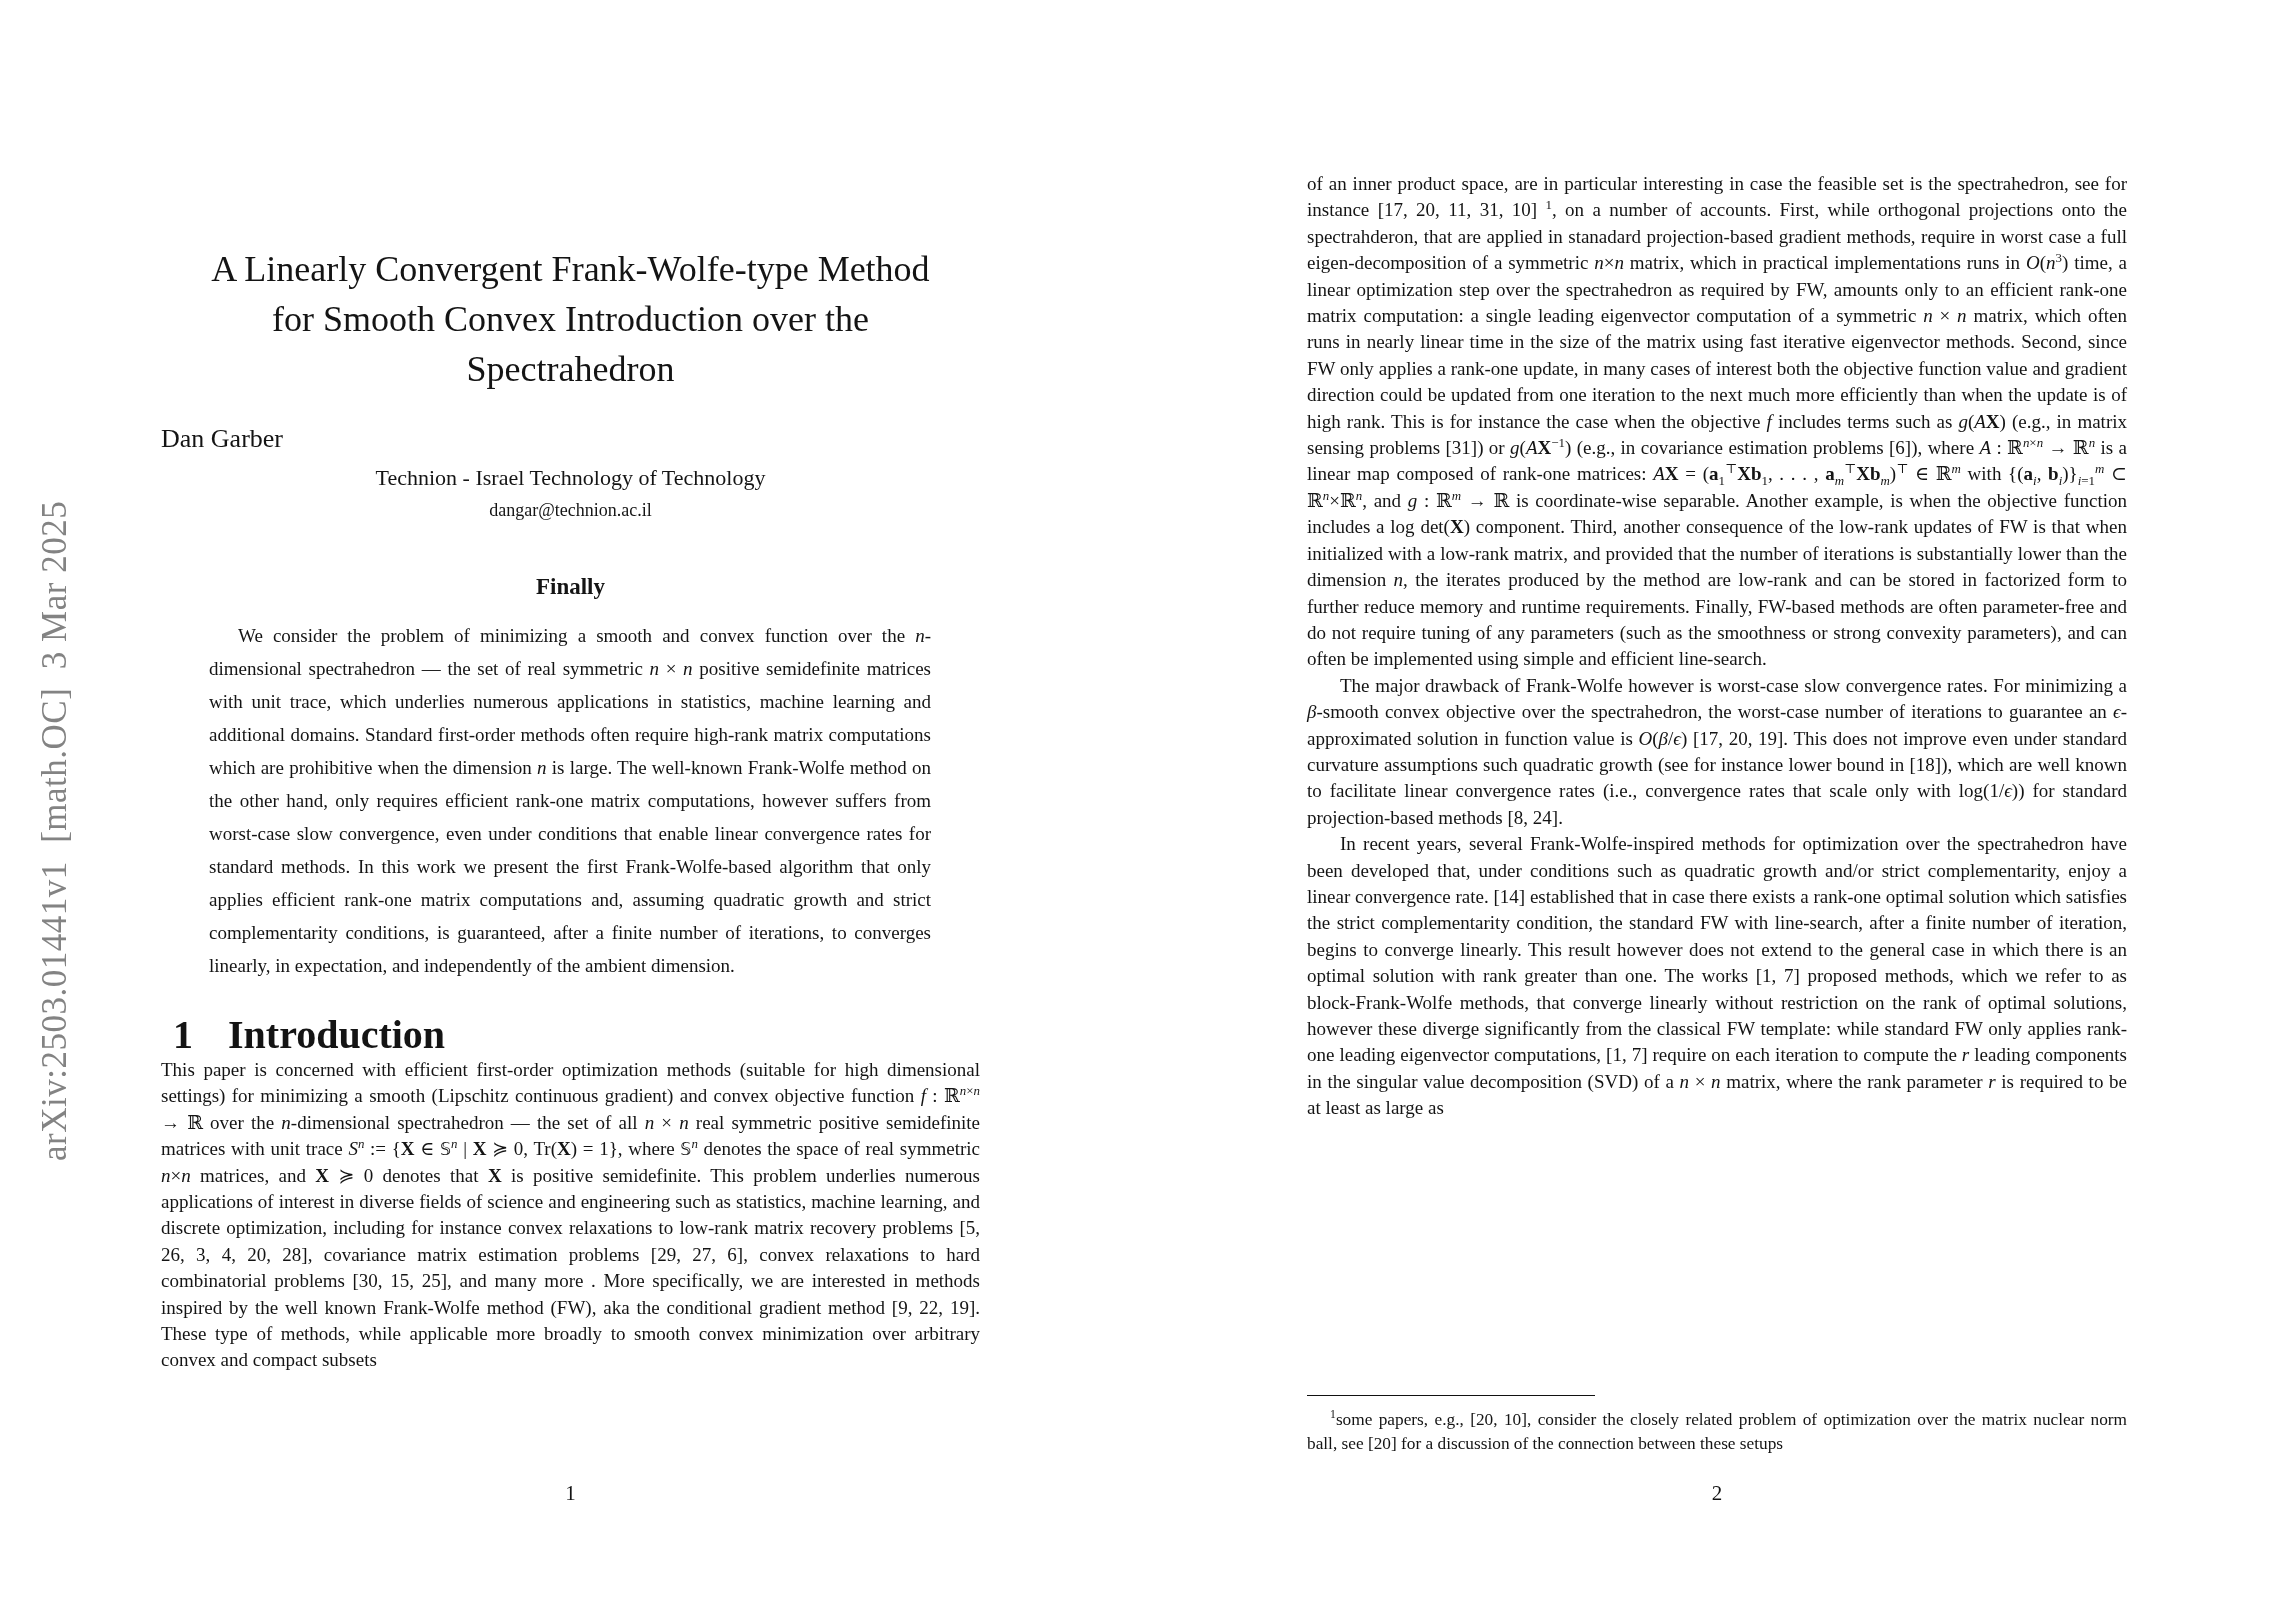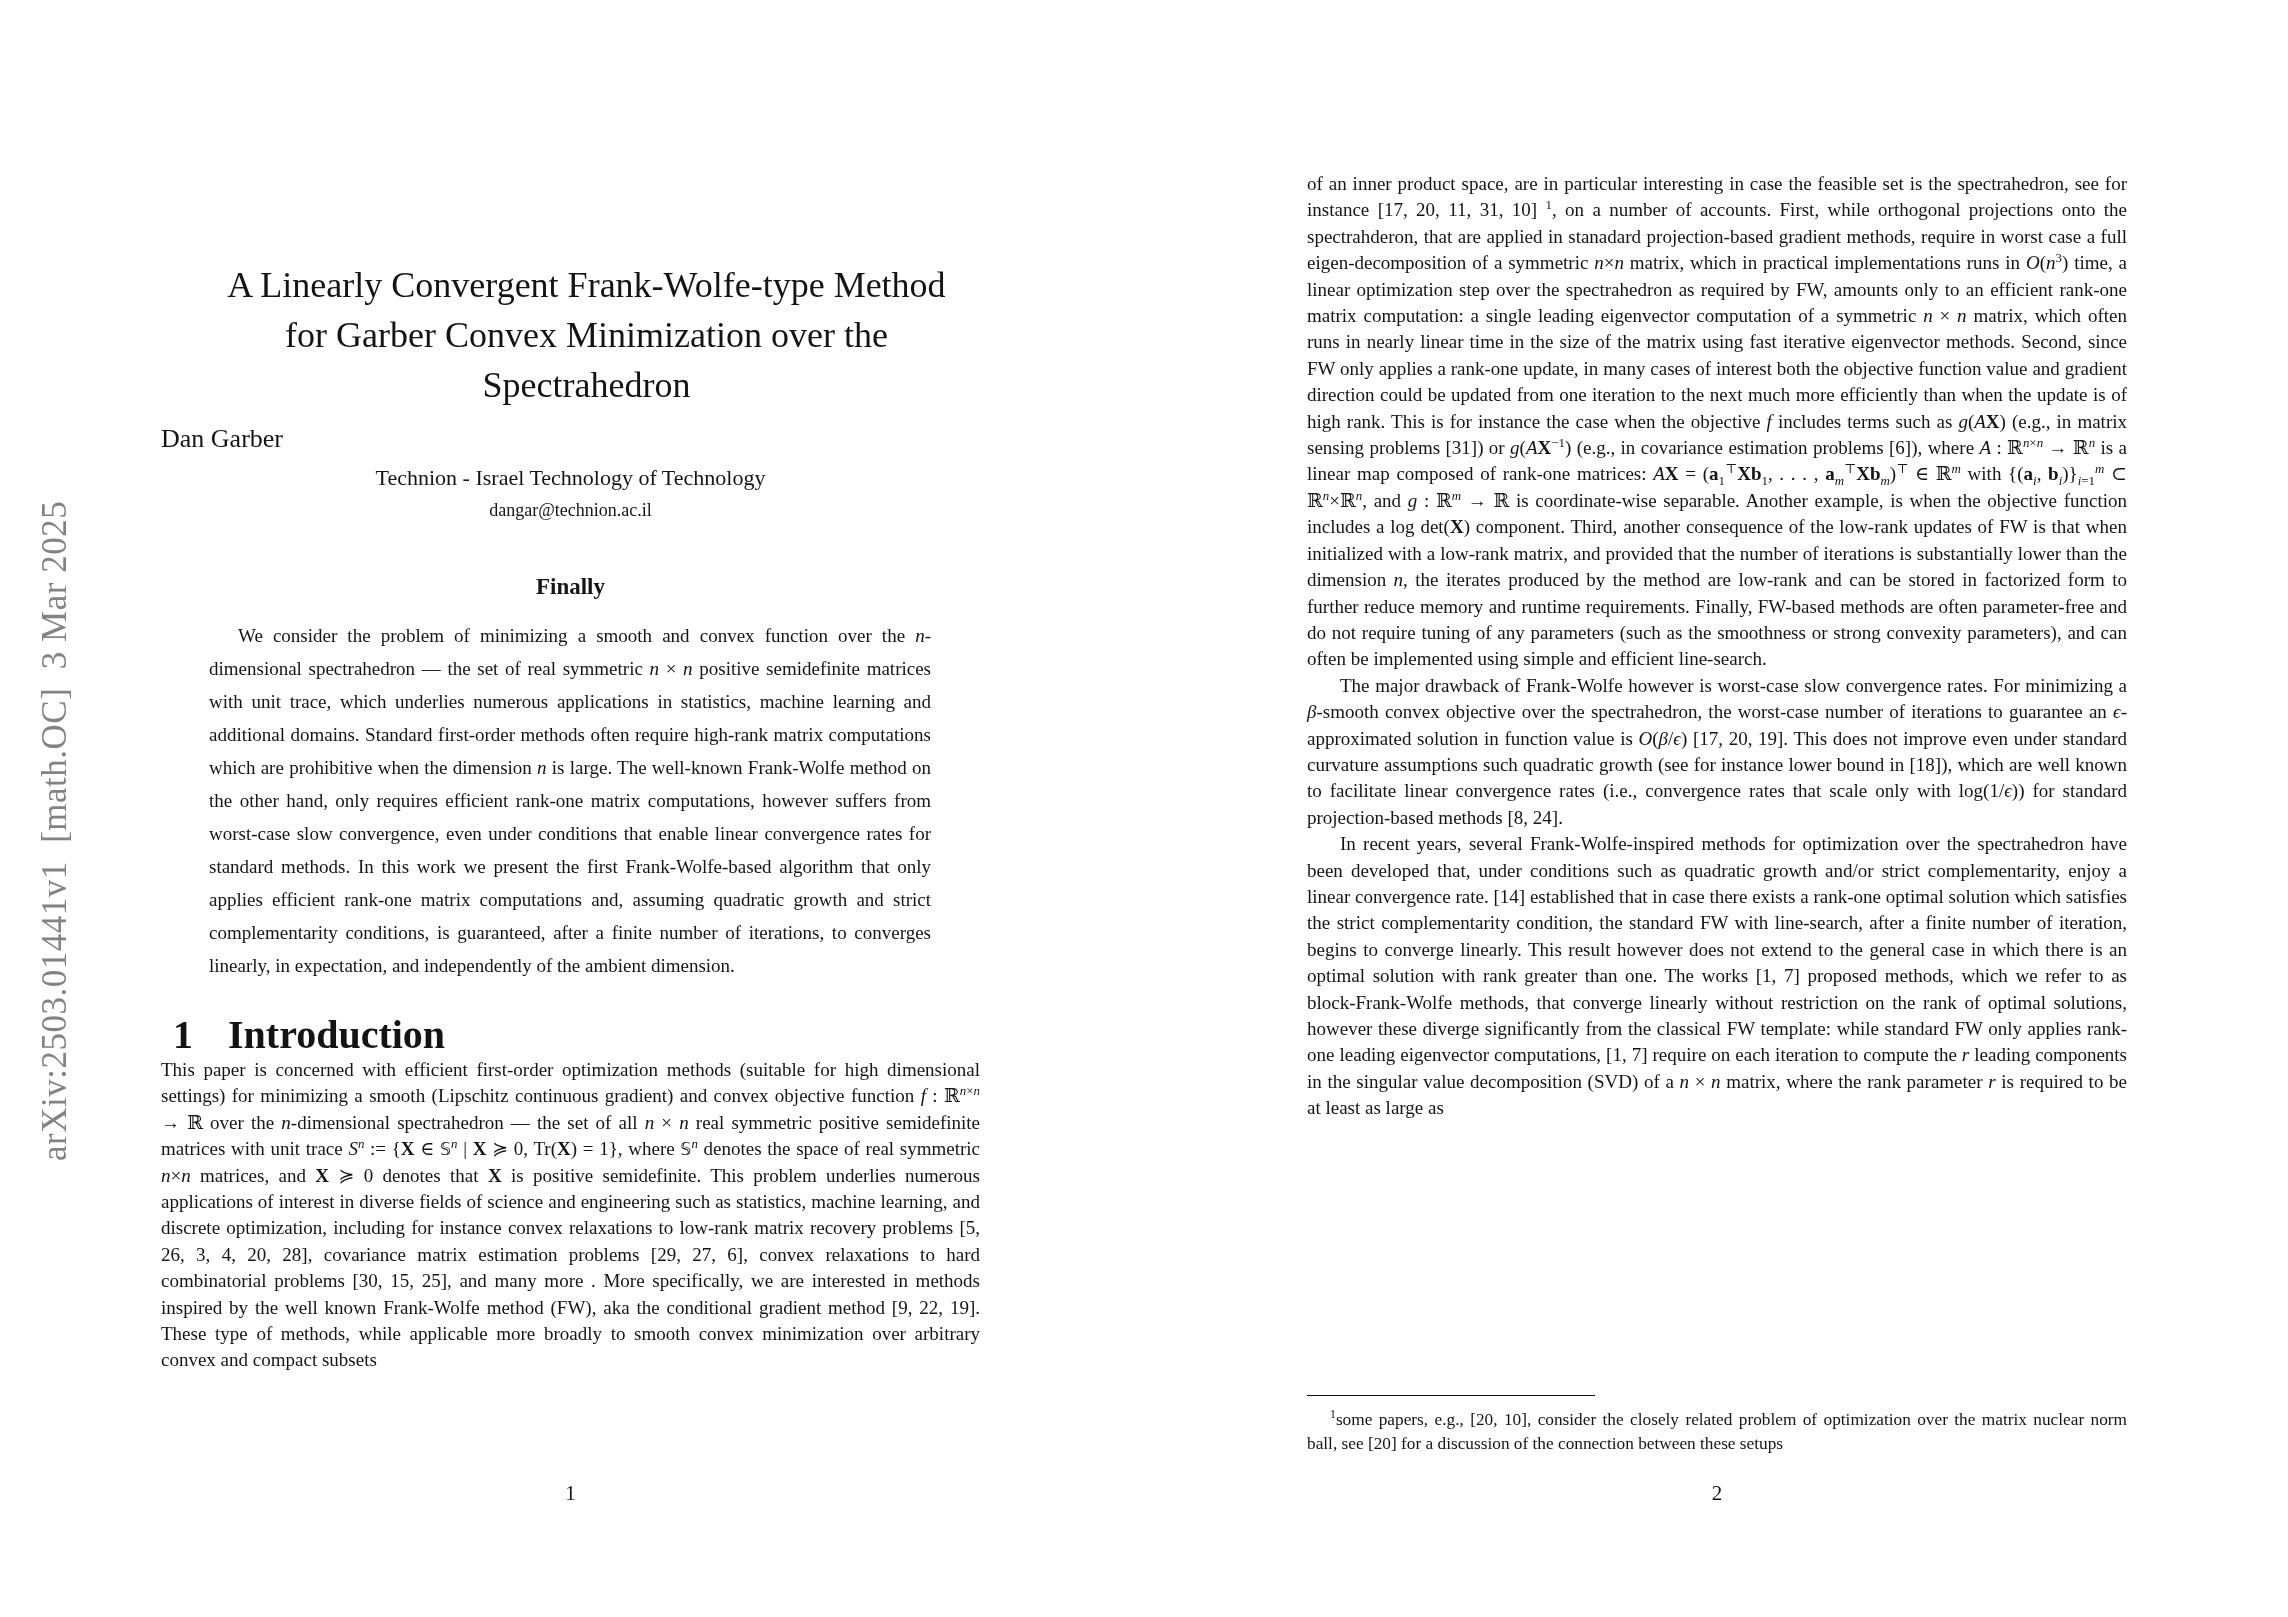--- a/index.html
+++ b/index.html
@@ -24,21 +24,21 @@
     white-space: pre;
     letter-spacing: 0.5px;
   }
 
   .page { position: absolute; top: 0; height: 1188px; }
   .page-1 { left: 161px; width: 819px; }
   .page-2 { left: 1307px; width: 820px; box-sizing: border-box; padding-top: 171px; }
 
   .title {
     position: absolute; top: 244px; left: 0; width: 100%;
-    margin: 16px; font-weight: normal;
+    margin: 0; font-weight: normal;
     text-align: center;
     font-size: 36px; line-height: 50px;
   }
   .title-line { display: block; }
 
   .author      { position: absolute; top: 424px; width: 100%; font-size: 26px; }
   .affiliation { position: absolute; top: 465px; width: 100%; text-align: center; font-size: 22px; }
   .email       { position: absolute; top: 500px; width: 100%; text-align: center; font-size: 18px; }
 
   .abstract-heading {
@@ -93,21 +93,21 @@
 <body>
 
 <div class="canvas">
 
   <div class="watermark">arXiv:2503.01441v1  [math.OC]  3 Mar 2025</div>
 
   <section class="page page-1">
 
     <h1 class="title">
       <span class="title-line">A Linearly Convergent Frank-Wolfe-type Method</span>
-      <span class="title-line">for Garber Convex Minimization over the</span>
+      <span class="title-line">for Smooth Convex Introduction over the</span>
       <span class="title-line">Spectrahedron</span>
     </h1>
 
     <div class="author">Dan Garber</div>
 
     <div class="affiliation">Technion - Israel Technology of Technology</div>
 
     <div class="email">dangar@technion.ac.il</div>
 
     <div class="abstract-heading">Finally</div>

